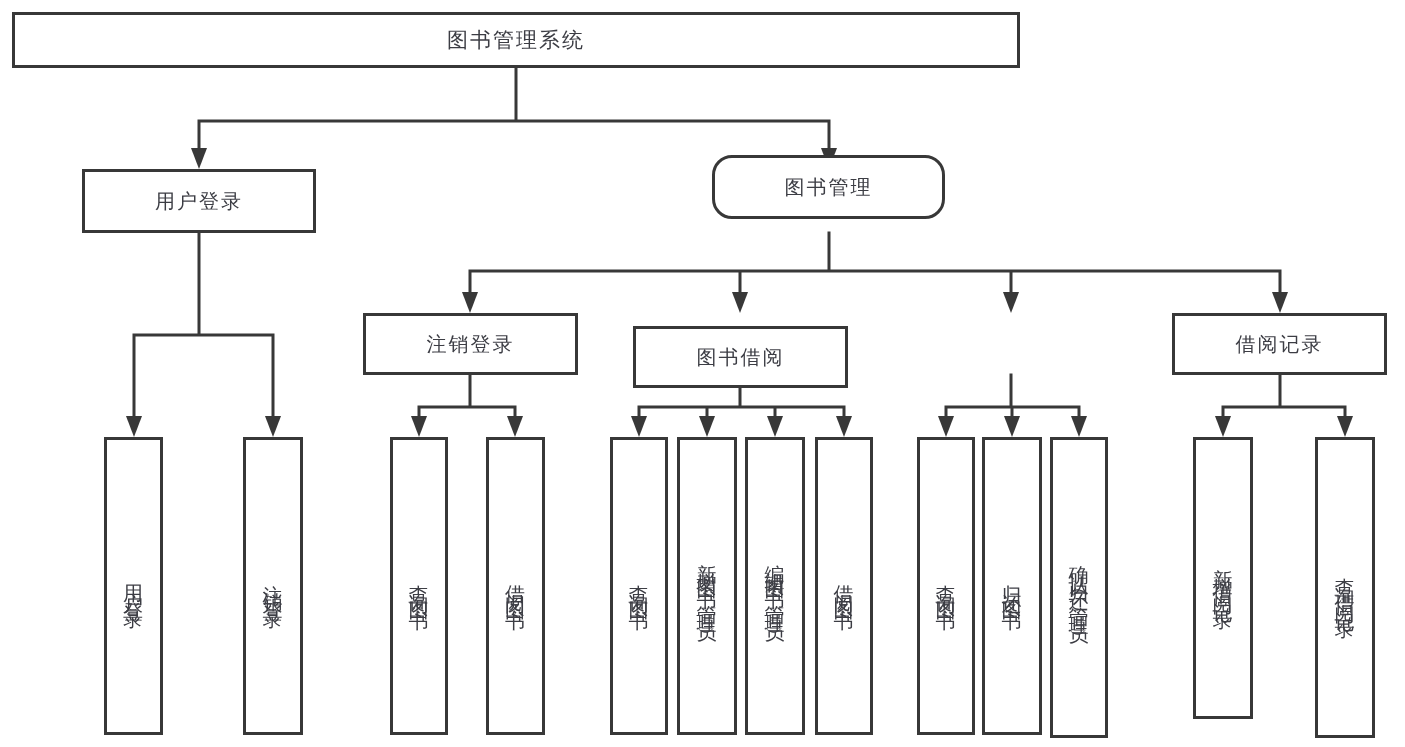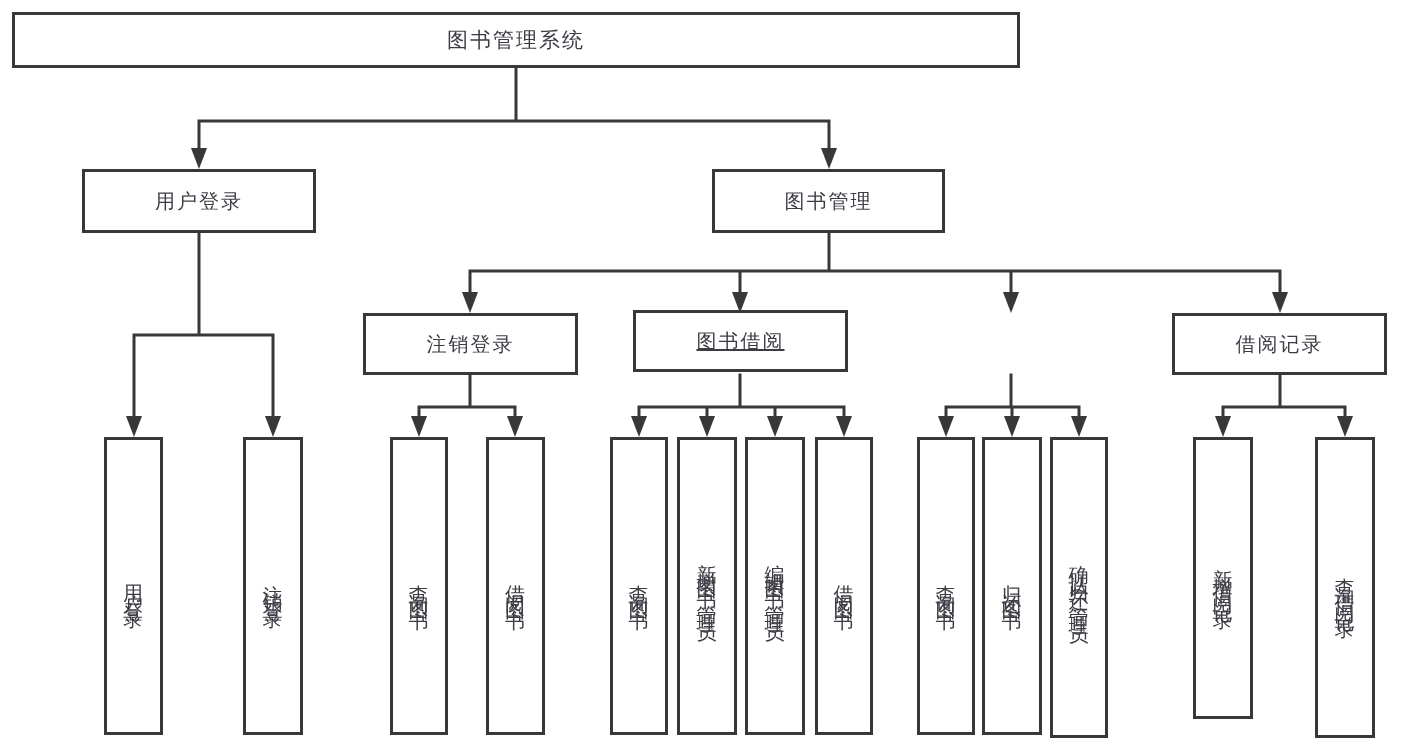--- a/index.html
+++ b/index.html
@@ -89,28 +89,28 @@
     </g>
   </svg>
 
   <div class="node hbox root-box" style="left:12px; top:12px; width:1008px; height:56px;">
     <span>图书管理系统</span>
   </div>
 
   <div class="node hbox" style="left:82px; top:169px; width:234px; height:64px;">
     <span>用户登录</span>
   </div>
-  <div class="node hbox" style="left:712px; top:169px; width:233px; height:64px;">
+  <div class="node hbox" style="left:712px; top:155px; width:233px; height:64px;border-radius:20px;">
     <span>图书管理</span>
   </div>
 
   <div class="node hbox" style="left:363px; top:313px; width:215px; height:62px;">
     <span>注销登录</span>
   </div>
-  <div class="node hbox" style="left:633px; top:310px; width:215px; height:62px;text-decoration:underline;">
+  <div class="node hbox" style="left:633px; top:326px; width:215px; height:62px;">
     <span>图书借阅</span>
   </div>
   <div class="node hbox" style="left:1172px; top:313px; width:215px; height:62px;">
     <span>借阅记录</span>
   </div>
 
   <div class="node vbox" style="left:104px; top:437px; width:59px; height:298px;">
     <span class="vtext">用户登录</span>
   </div>
   <div class="node vbox" style="left:243px; top:437px; width:60px; height:298px;">

